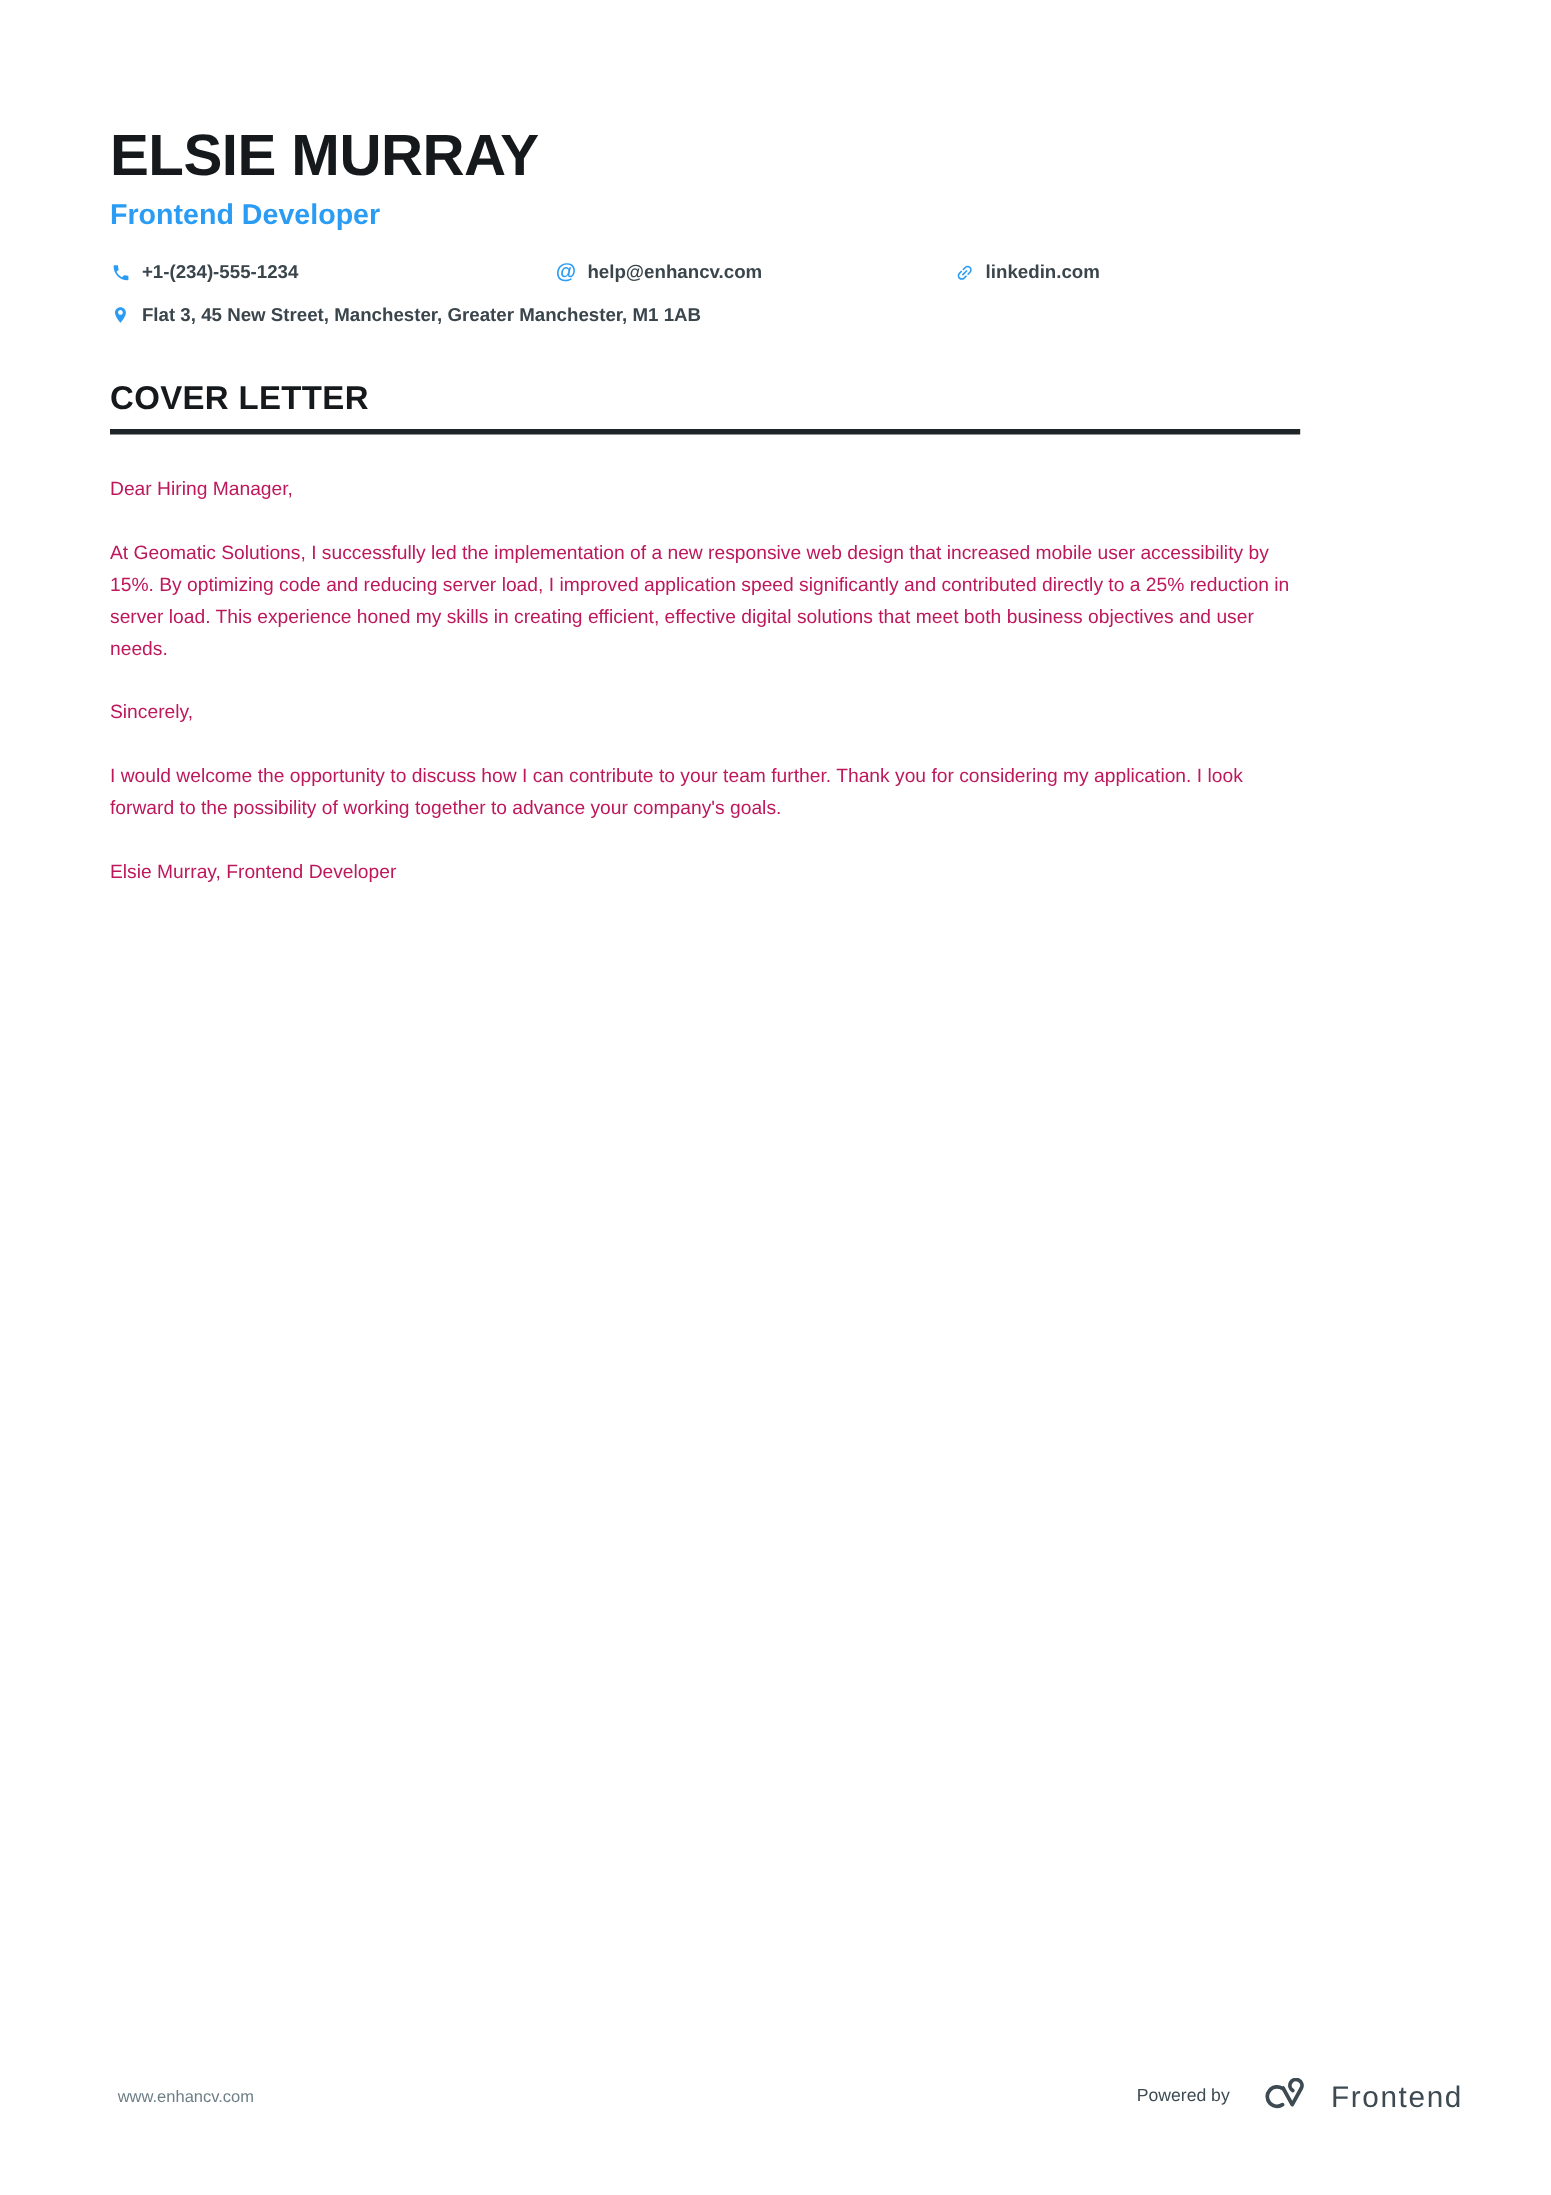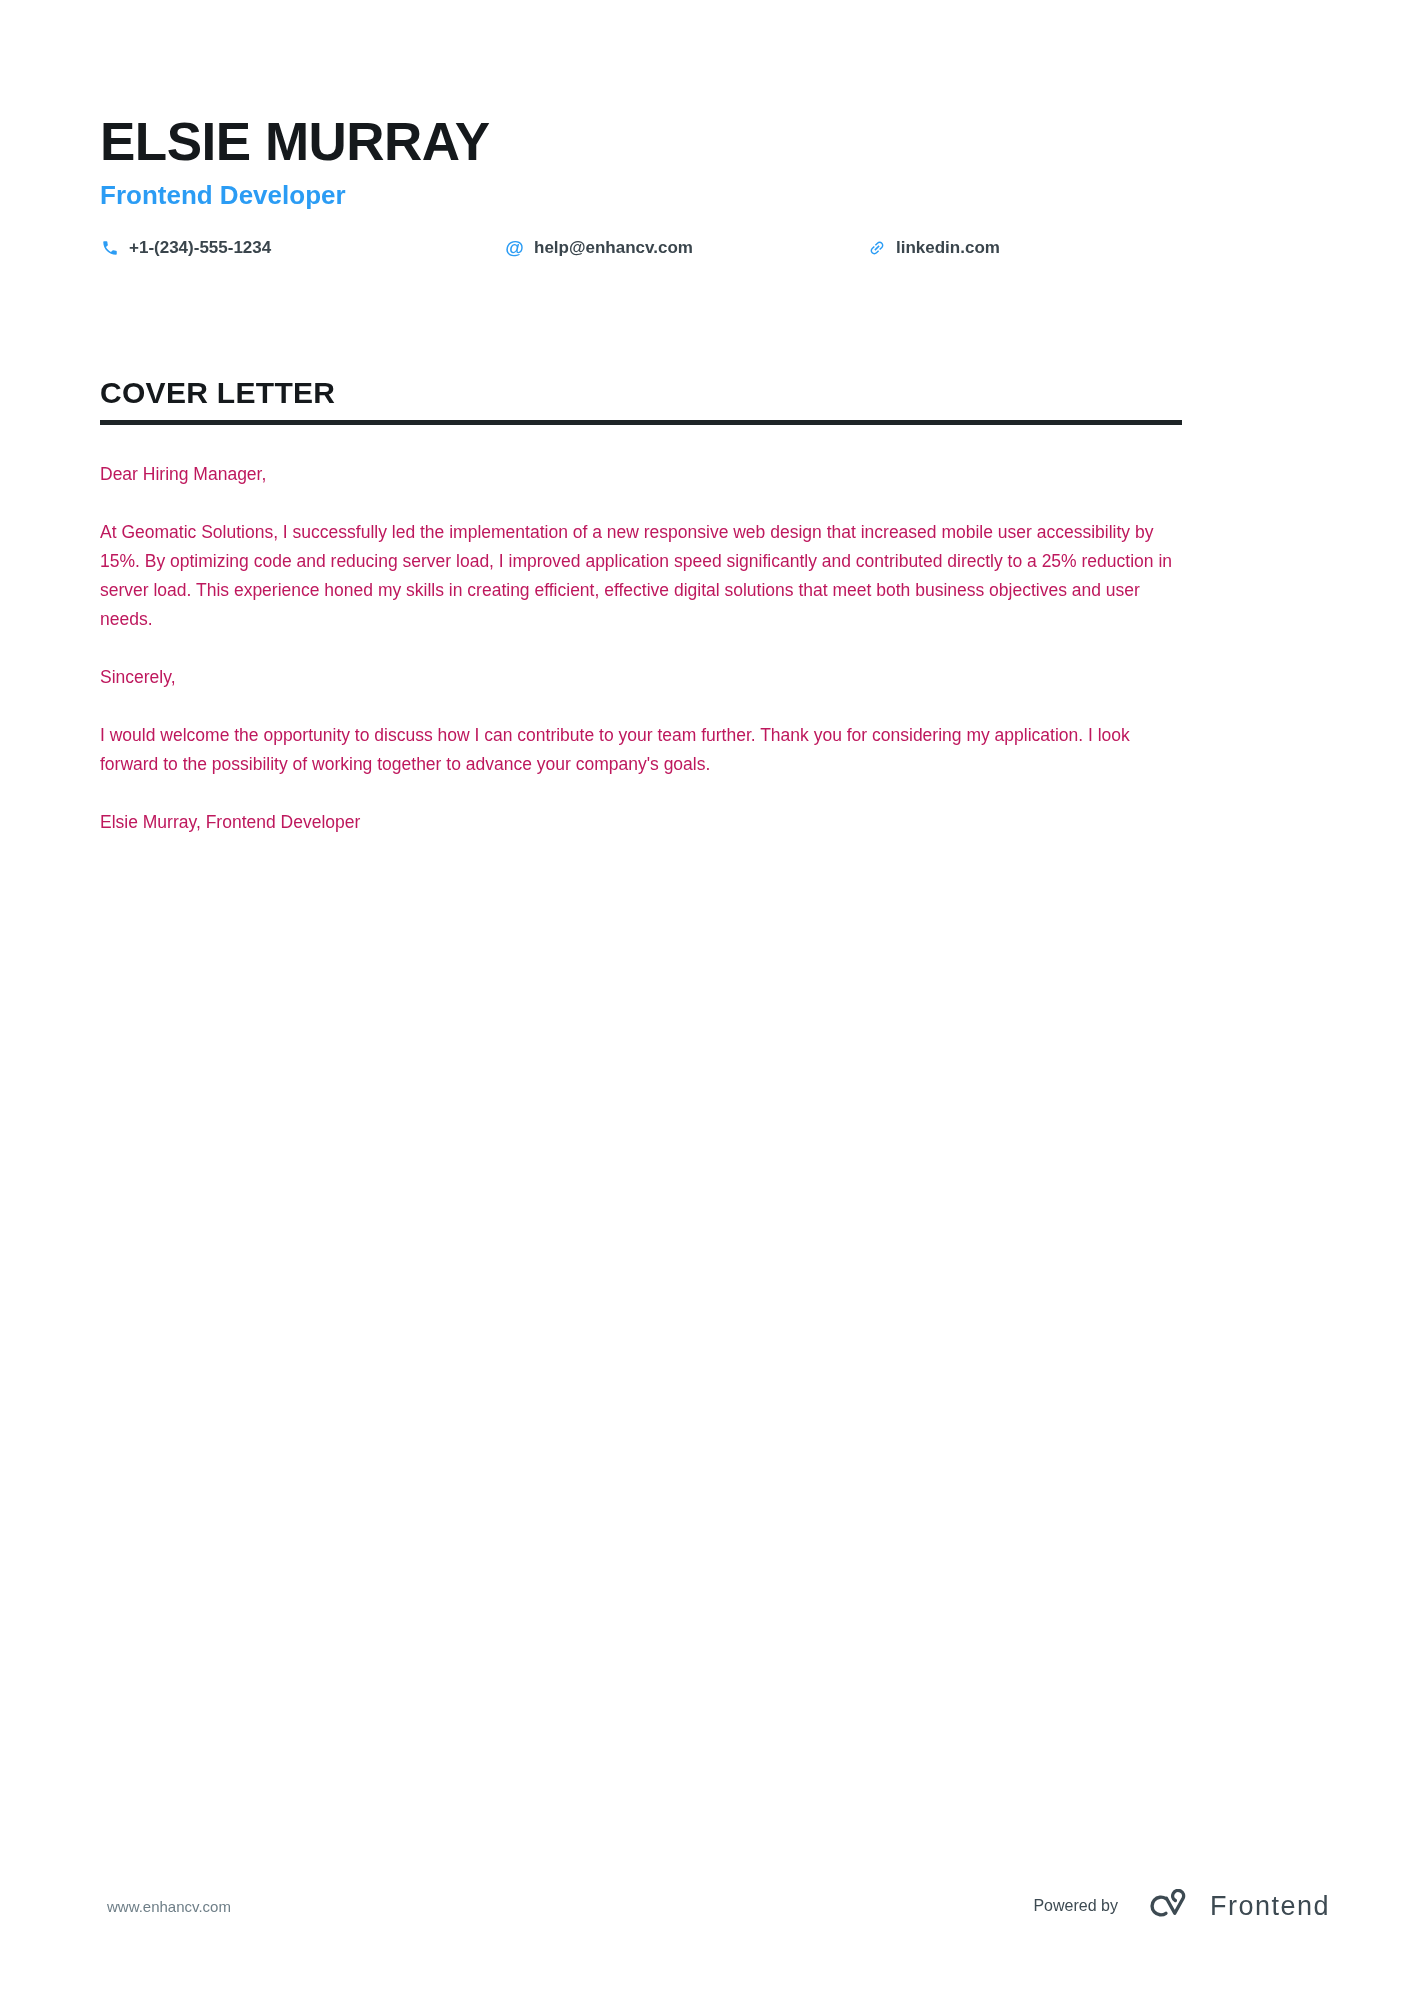--- a/index.html
+++ b/index.html
@@ -55,21 +55,21 @@
     height: 19px;
     flex: none;
   }
   .c-icon svg { display: block; }
   .at-glyph {
     color: #2b9cf4;
     font-size: 19px;
     font-weight: 700;
     line-height: 1;
   }
-  .section { margin-top: 120px; }
+  .section { margin-top: 51px; }
   .section-heading {
     font-size: 30px;
     font-weight: 700;
     letter-spacing: 0.3px;
     color: #15191c;
     line-height: 1;
   }
   .section-rule {
     margin-top: 12px;
     height: 5px;
@@ -142,20 +142,30 @@
           <span class="c-icon">
             <svg width="18" height="18" viewBox="0 0 24 24" fill="#2b9cf4" xmlns="http://www.w3.org/2000/svg">
               <g transform="rotate(-45 12 12)">
                 <path d="M3.9 12c0-1.71 1.39-3.1 3.1-3.1h4V7H7c-2.76 0-5 2.24-5 5s2.24 5 5 5h4v-1.9H7c-1.71 0-3.1-1.39-3.1-3.1zM8 13h8v-2H8v2zm9-6h-4v1.9h4c1.71 0 3.1 1.39 3.1 3.1s-1.39 3.1-3.1 3.1h-4V17h4c2.76 0 5-2.24 5-5s-2.24-5-5-5z"></path>
               </g>
             </svg>
           </span>
           <span>linkedin.com</span>
         </div>
       </div>
+      <div class="contact-row">
+        <div class="contact-item">
+          <span class="c-icon">
+            <svg width="17" height="19" viewBox="0 0 24 24" fill="#2b9cf4" xmlns="http://www.w3.org/2000/svg">
+              <path d="M12 2C8.13 2 5 5.13 5 9c0 5.25 7 13 7 13s7-7.75 7-13c0-3.87-3.13-7-7-7zm0 9.5c-1.66 0-3-1.34-3-3s1.34-3 3-3 3 1.34 3 3-1.34 3-3 3z"></path>
+            </svg>
+          </span>
+          <span>Flat 3, 45 New Street, Manchester, Greater Manchester, M1 1AB</span>
+        </div>
+      </div>
     </div>
 
     <div class="section">
       <div class="section-heading">COVER LETTER</div>
       <div class="section-rule"></div>
     </div>
 
     <div class="letter">
       <p>Dear Hiring Manager,</p>
       <p>At Geomatic Solutions, I successfully led the implementation of a new responsive web design that increased mobile user accessibility by 15%. By optimizing code and reducing server load, I improved application speed significantly and contributed directly to a 25% reduction in server load. This experience honed my skills in creating efficient, effective digital solutions that meet both business objectives and user needs.</p>

